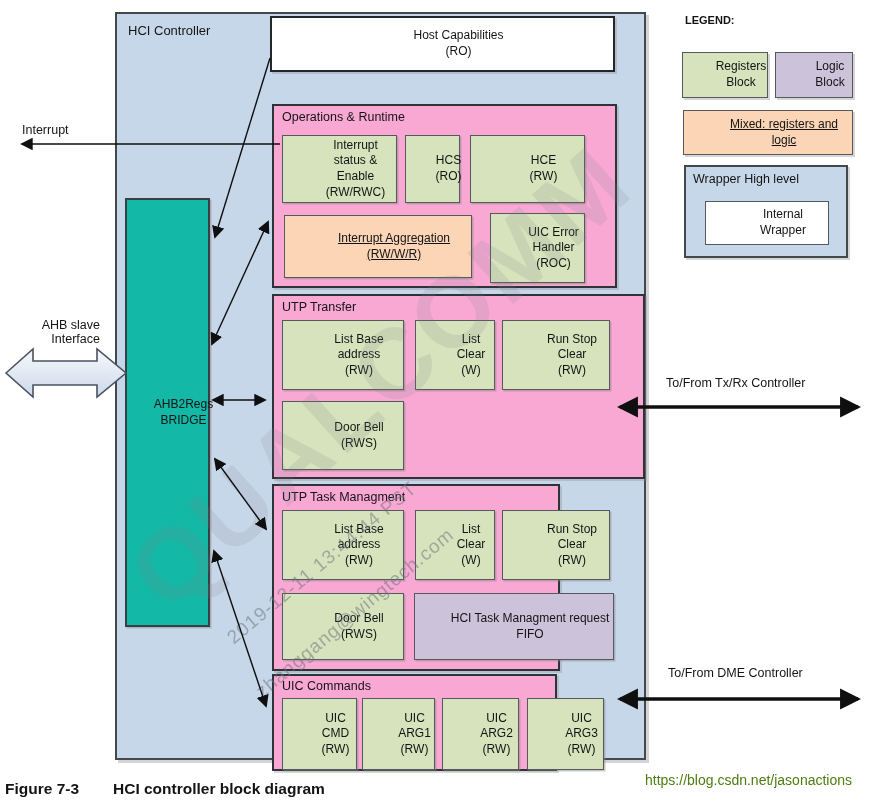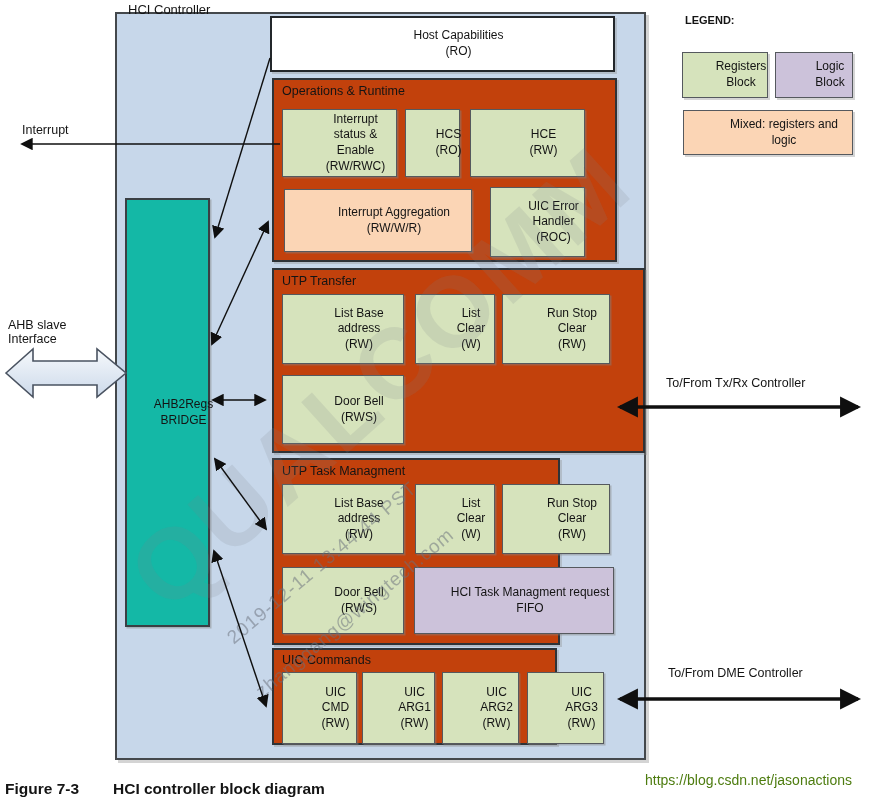--- a/index.html
+++ b/index.html
@@ -11,40 +11,41 @@
   }
   .abs { position: absolute; }
 
   
   .outer {
     left: 115px; top: 12px; width: 531px; height: 748px;
     background: #c7d7ea; border: 2px solid #44484c;
     box-shadow: 3px 3px 0 rgba(160,160,160,.45);
     z-index: 1;
   }
-  .hci-label { left: 128px; top: 2px; font-size: 13px; z-index: 2; }
+  .hci-label { left: 128px; top: 23px; font-size: 13px; z-index: 2; }
 
   
   .panel {
-    background: #c2410c; border: 2px solid #2e3338; z-index: 2;
+    background: #f9a8d4; border: 2px solid #2e3338; z-index: 2;
     box-shadow: 2px 2px 0 rgba(140,140,140,.35);
+    margin-top: 26px;
   }
   .sec-title { position: absolute; left: 8px; top: 4px; font-size: 12.5px; }
 
   
   .blk {
     position: absolute; display: flex; flex-direction: column;
     align-items: center; justify-content: center; text-align: center;
     font-size: 12px; line-height: 1.3;
     border: 1.6px solid #55595e; z-index: 3;
     box-shadow: 1.5px 1.5px 0 rgba(130,130,130,.45);
     padding-left: 32px;
   }
   .green  { background: #d6e3bc; }
-  .orange { background: #fbd5b5; }
+  .orange { background: #fbd5b5; text-decoration: underline; }
   .purple { background: #ccc2da; }
   .whitebox { background: #ffffff; }
 
   .hostcaps {
     left: 270px; top: 16px; width: 345px; height: 56px;
     border: 2px solid #23272b; box-shadow: 2px 2px 0 rgba(140,140,140,.35);
   }
   .bridge {
     left: 125px; top: 198px; width: 85px; height: 429px;
     background: #14b8a6; border: 2px solid #3a3f44;
@@ -59,21 +60,21 @@
     box-shadow: 2px 2px 0 rgba(150,150,150,.4);
   }
   .wrap-title { position: absolute; left: 7px; top: 5px; font-size: 12.5px; }
   .internalbox {
     left: 19px; top: 34px; width: 124px; height: 44px;
     border-width: 1.6px; box-shadow: none;
   }
 
   
   .ext { font-size: 12.5px; z-index: 4; }
-  .center { text-align: left; }
+  .center { text-align: right; }
 
   
   .cap { top: 780px; font-size: 15.5px; font-weight: bold; z-index: 4; }
 
   
   .wm { z-index: 5; pointer-events: none; white-space: nowrap; }
   .wm-brand {
     left: 35px; top: 320px; width: 690px; text-align: center;
     font-size: 100px; font-weight: bold; letter-spacing: 4px;
     color: rgba(125,130,138,.16); transform: rotate(-42deg);
@@ -201,20 +202,27 @@
   <div class="blk green lg-box" style="left:682px;top:52px;width:86px;height:46px">
     <div>Registers</div>
     <div>Block</div>
   </div>
   <div class="blk purple lg-box" style="left:775px;top:52px;width:78px;height:46px">
     <div>Logic</div>
     <div>Block</div>
   </div>
   <div class="blk orange lg-box" style="left:683px;top:110px;width:170px;height:45px">
     <div>Mixed: registers and logic</div>
+  </div>
+  <div class="abs wrapbox">
+    <div class="wrap-title">Wrapper High level</div>
+    <div class="blk whitebox internalbox">
+      <div>Internal</div>
+      <div>Wrapper</div>
+    </div>
   </div>
 
   <div class="abs ext" style="left:22px;top:123px">Interrupt</div>
   <div class="abs ext center" style="left:8px;top:318px;width:92px">
     <div>AHB slave</div>
     <div>Interface</div>
   </div>
   <div class="abs ext" style="left:666px;top:376px">To/From Tx/Rx Controller</div>
   <div class="abs ext" style="left:668px;top:666px">To/From DME Controller</div>
 

